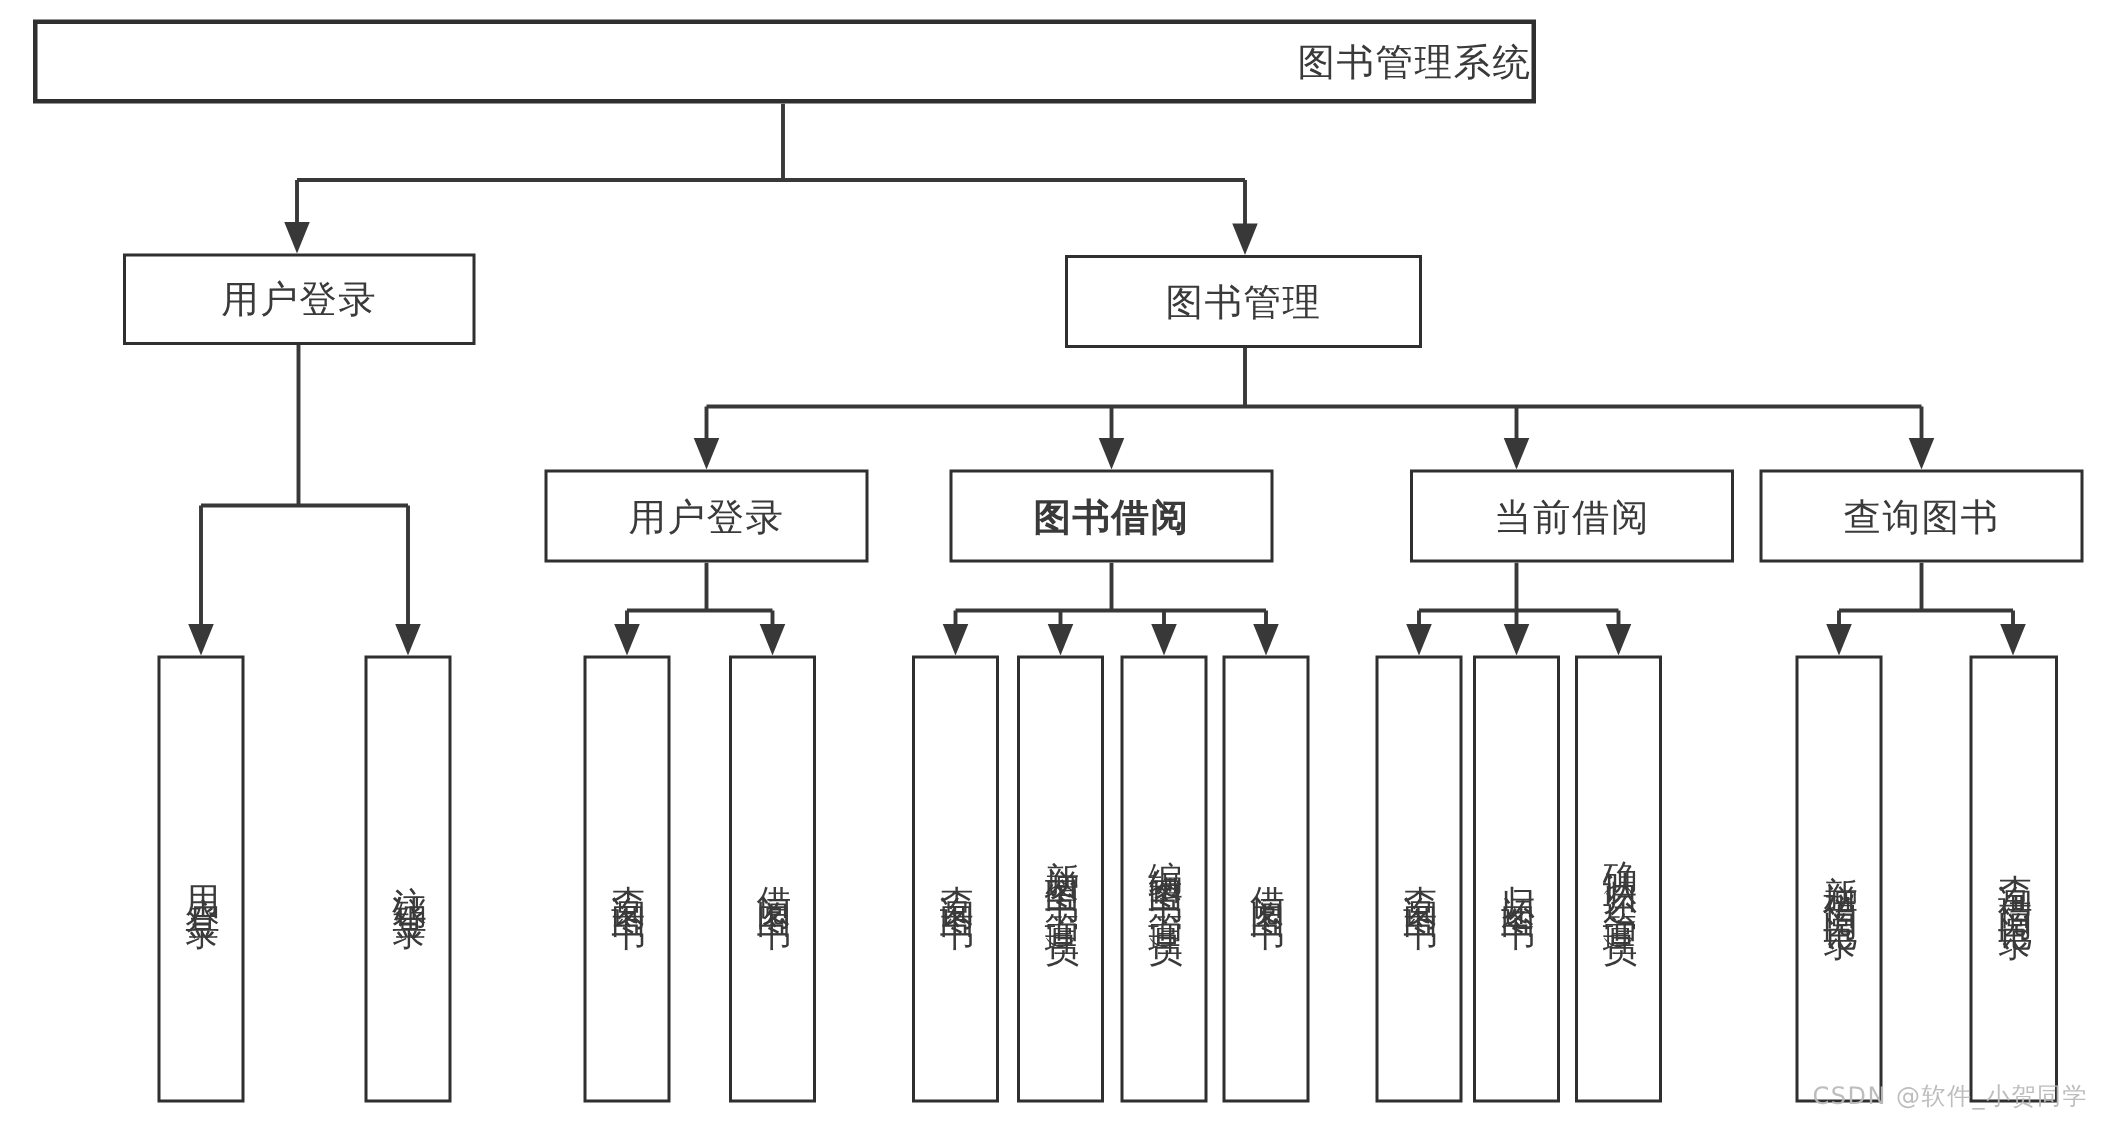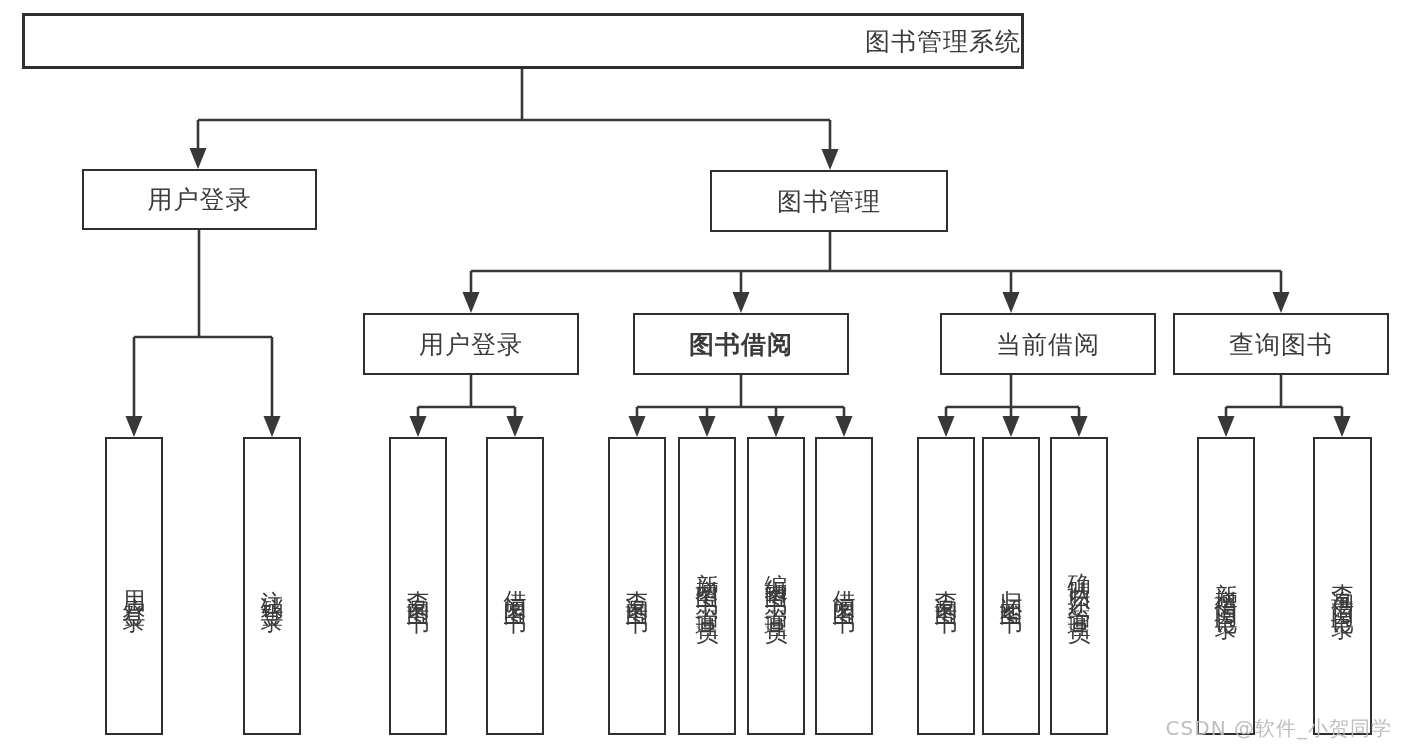--- a/index.html
+++ b/index.html
@@ -45,21 +45,21 @@
     text-orientation: mixed;
     font-size: 23px;
     letter-spacing: 7px;
     line-height: 1;
     white-space: nowrap;
   }
   #watermark {
     position: absolute;
     right: 13px;
     bottom: 5px;
-    font-size: 20px;
+    font-size: 16px;
     color: rgba(185, 185, 185, 0.95);
     letter-spacing: 1px;
     white-space: nowrap;
     z-index: 5;
   }
 </style>
 </head>
 <body>
 
 <div id="diagram-canvas">

